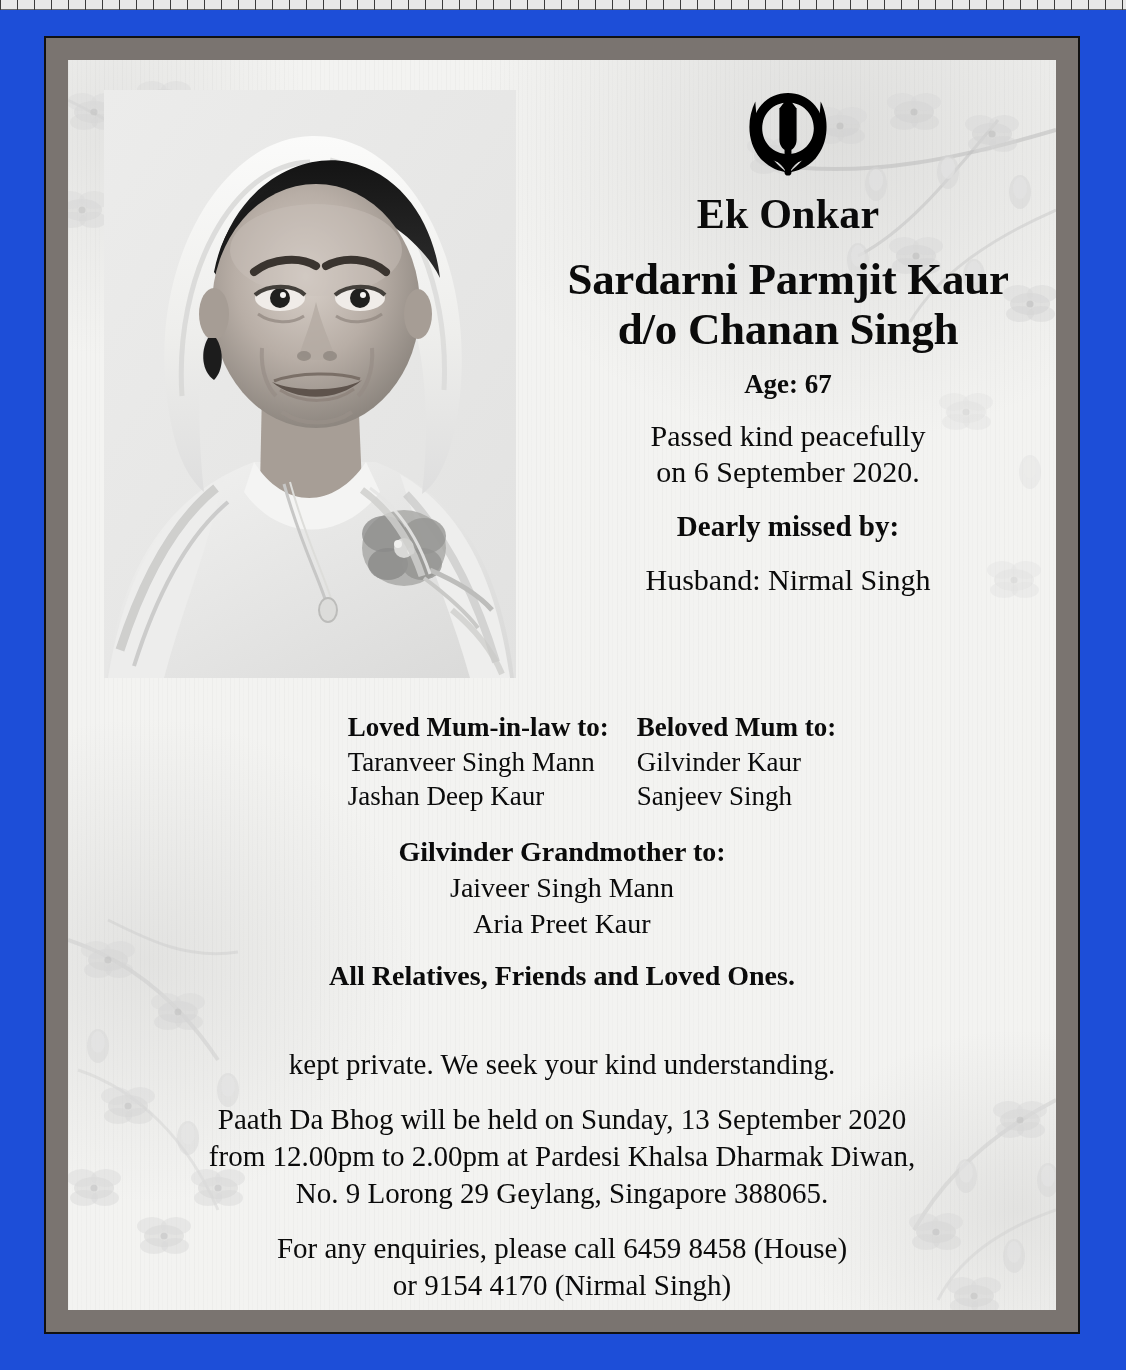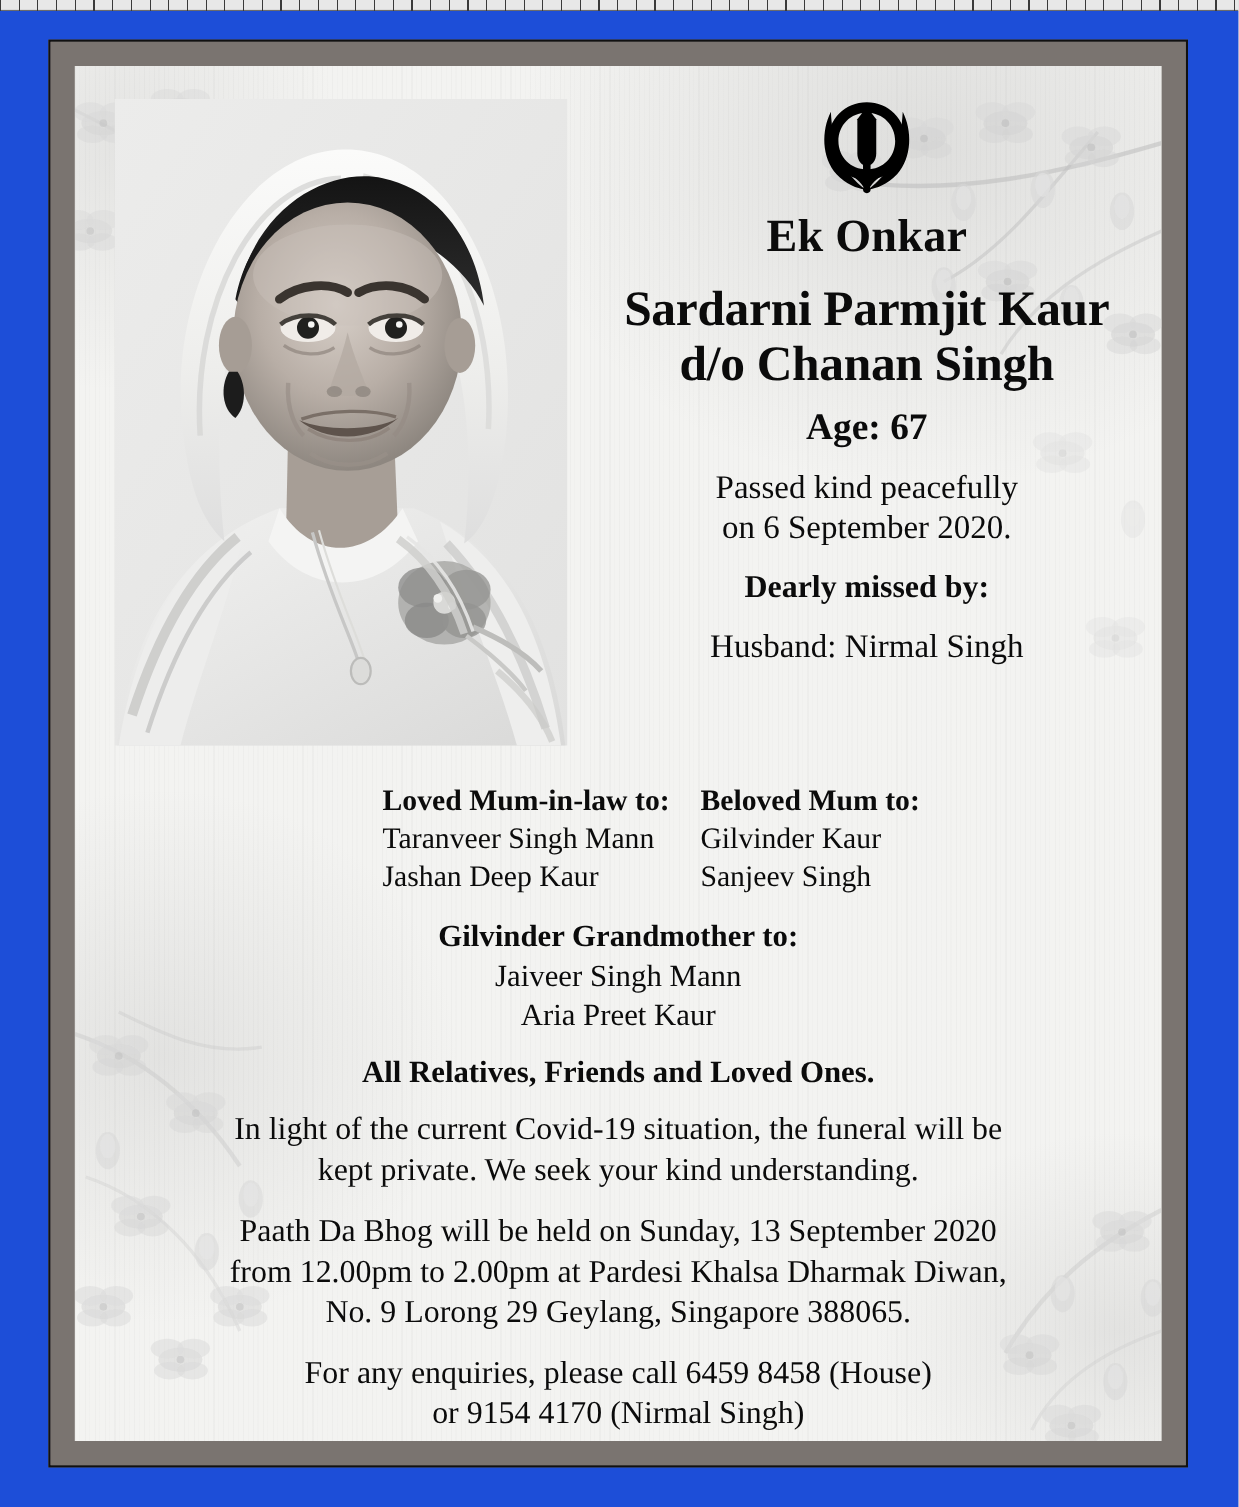--- a/index.html
+++ b/index.html
@@ -132,21 +132,21 @@
     line-height: 1.05;
   }
   .deceased-name {
     font-size: 45px;
     font-weight: bold;
     line-height: 1.12;
     margin: 0 0 14px;
     letter-spacing: -0.3px;
   }
   .age {
-    font-size: 34px;
+    font-size: 27px;
     font-weight: bold;
     margin: 0 0 18px;
   }
   .passed {
     font-size: 30px;
     line-height: 1.2;
     margin: 0 0 20px;
   }
   .dearly {
     font-size: 29px;
@@ -480,21 +480,21 @@
 
       <div>
         <div class="gm-head">Gilvinder Grandmother to:</div>
         <div class="gm-name">Jaiveer Singh Mann</div>
         <div class="gm-name">Aria Preet Kaur</div>
       </div>
 
       <div class="all-rel">All Relatives, Friends and Loved Ones.</div>
 
       <div class="para tight">
-        <span>In light of the current Covid-19 situation, the funeral will be</span><br>
+        <br>
         <span>kept private. We seek your kind understanding.</span>
       </div>
 
       <div class="para tight">
         <span>Paath Da Bhog will be held on Sunday, 13 September 2020</span><br>
         <span>from 12.00pm to 2.00pm at Pardesi Khalsa Dharmak Diwan,</span><br>
         <span>No. 9 Lorong 29 Geylang, Singapore 388065.</span>
       </div>
 
       <div class="para">

